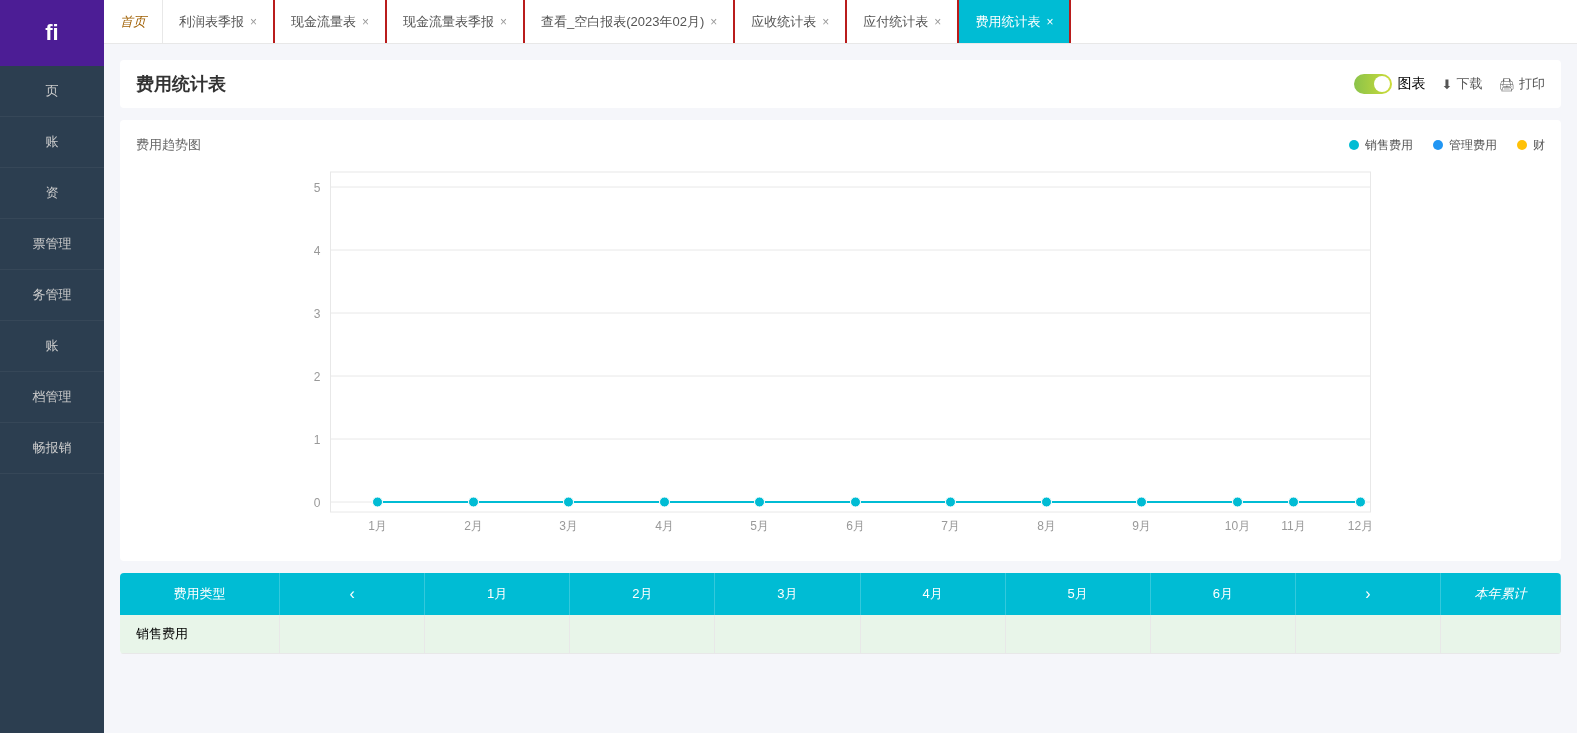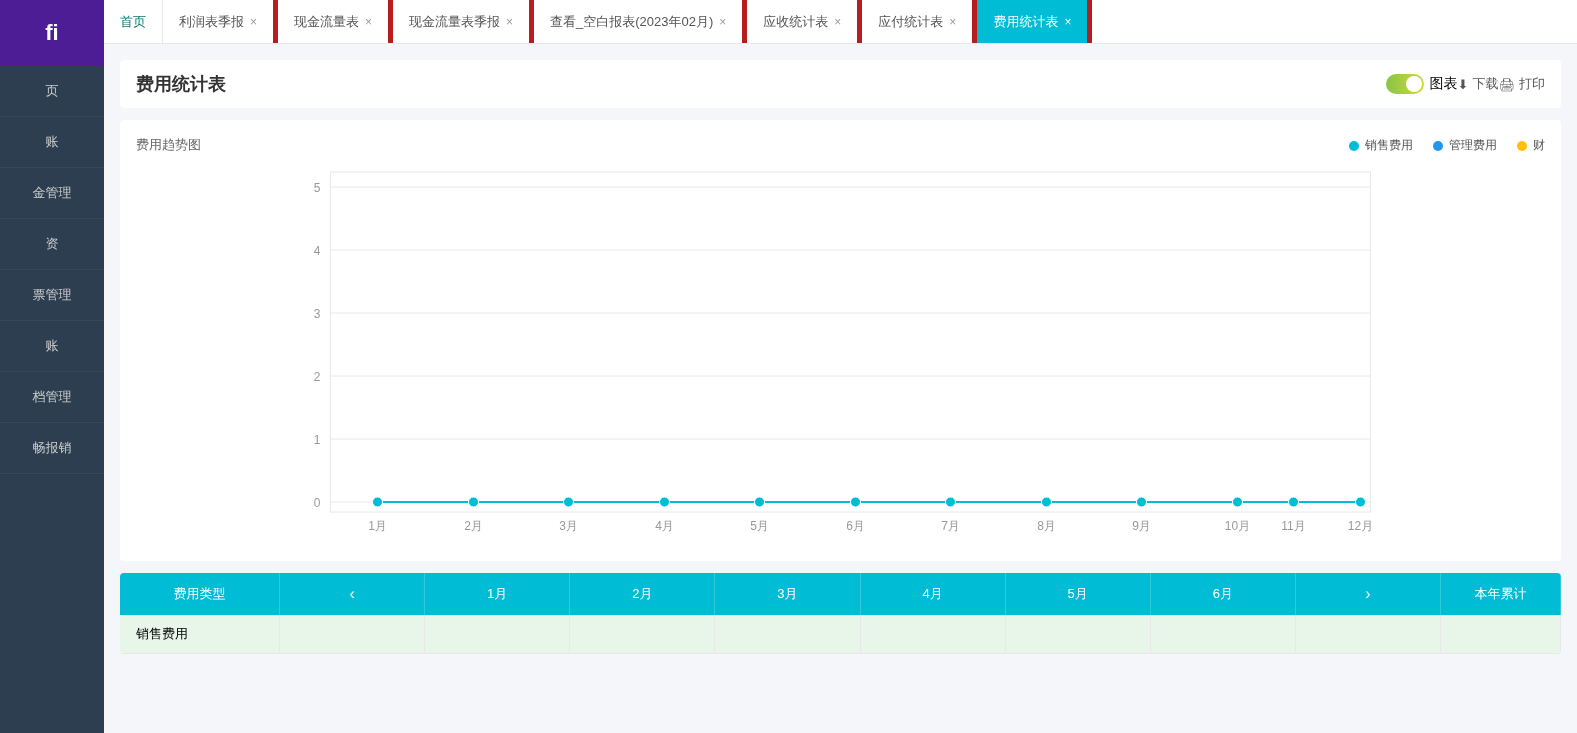--- a/index.html
+++ b/index.html
@@ -60,35 +60,35 @@
     }
     .tab-bar::-webkit-scrollbar { display: none; }
     .tab-item {
       display: inline-flex;
       align-items: center;
       padding: 0 16px;
       height: 44px;
       font-size: 13px;
       color: #555;
       cursor: pointer;
-      border-right: 5px solid #b91c1c;
+      border-right: 2px solid #b91c1c;
       white-space: nowrap;
       flex-shrink: 0;
     }
     .tab-item .tab-close {
       margin-left: 6px;
       color: #999;
       font-size: 12px;
     }
     .tab-item.active {
       background: #00bcd4;
       color: #fff;
     }
     .tab-item.active .tab-close { color: #fff; }
-    .tab-item.home { color: #0f766e; border-right: 1px solid #e8e8e8; }
+    .tab-item.home { color: #a16207; border-right: 1px solid #e8e8e8; font-style: italic; }
 
     
     .content {
       flex: 1;
       overflow-y: auto;
       padding: 16px;
       display: flex;
       flex-direction: column;
       gap: 12px;
     }
@@ -103,21 +103,21 @@
       border-radius: 4px;
     }
     .page-title {
       font-size: 18px;
       font-weight: bold;
       color: #333;
     }
     .header-actions {
       display: flex;
       align-items: center;
-      gap: 0;
+      gap: 16px;
     }
     .toggle-wrap {
       display: flex;
       align-items: center;
       gap: 6px;
     }
     .toggle {
       width: 38px;
       height: 20px;
       background: linear-gradient(to right, #8bc34a, #cddc39);
@@ -198,21 +198,21 @@
       text-align: center;
       font-weight: normal;
       border-right: 1px solid rgba(255,255,255,0.2);
       display: flex;
       align-items: flex-start;
       justify-content: center;
       gap: 4px;
     }
     .th-cell.type-col { width: 160px; flex-shrink: 0; }
     .th-cell.month-col { flex: 1; min-width: 100px; }
-    .th-cell.total-col { width: 120px; flex-shrink: 0; }
+    .th-cell.total-col { width: 120px; flex-shrink: 0; font-style: italic; }
     .th-nav-btn { cursor: pointer; font-size: 16px; }
 
     .table-data-row {
       display: flex;
       border-bottom: 1px solid #e8e8e8;
       font-size: 13px;
     }
     .table-data-row.highlight { background: #e8f5e9; }
     .td-cell {
       padding: 10px 8px;
@@ -227,23 +227,23 @@
     .td-cell.total-col { width: 120px; flex-shrink: 0; }
   </style>
 </head>
 <body>
 
 <div class="sidebar">
   <div class="sidebar-logo">fi</div>
 
   <div class="sidebar-item">页</div>
   <div class="sidebar-item">账</div>
-  <div class="sidebar-item">金管理</div>
   <div class="sidebar-item">资</div>
   <div class="sidebar-item">票管理</div>
+  <div class="sidebar-item">务管理</div>
   <div class="sidebar-item">账</div>
   <div class="sidebar-item">档管理</div>
   <div class="sidebar-item">畅报销</div>
 </div>
 
 <div class="main">
 
   <div class="tab-bar">
     <div class="tab-item home">
       <span>首页</span>
@@ -292,21 +292,21 @@
           <span>下载</span>
         </div>
         <div class="action-btn">
           <span>🖨</span>
           <span>打印</span>
         </div>
       </div>
     </div>
 
     <div class="chart-card">
-      <div style="display:flex; justify-content:space-between; align-items:flex-end;">
+      <div style="display:flex; justify-content:space-between; align-items:center;">
         <span class="chart-title">费用趋势图</span>
         <div class="chart-legend">
           <div class="legend-item">
             <div class="legend-dot" style="background:#00bcd4;"></div>
             <span>销售费用</span>
           </div>
           <div class="legend-item">
             <div class="legend-dot" style="background:#2196F3;"></div>
             <span>管理费用</span>
           </div>

